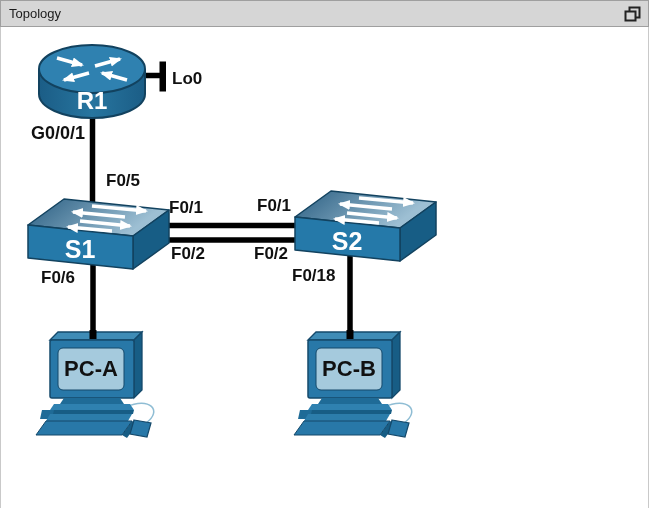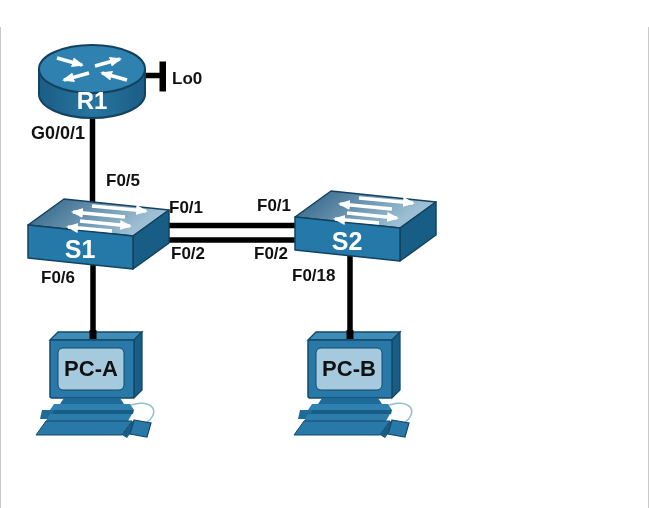--- a/index.html
+++ b/index.html
@@ -27,20 +27,29 @@
   .if-label{fill:#111111;font-size:17px;}
   .if-label-lg{fill:#111111;font-size:18px;}
   .dev-label{fill:#ffffff;}
   .pc-label{fill:#111111;font-size:22px;}
 </style>
 </head>
 <body>
 
 <div class="window">
 
+  <div class="titlebar">
+    <span class="titlebar-text">Topology</span>
+    <button class="restore-btn">
+      <svg width="17" height="16" viewBox="0 0 17 16">
+        <rect x="5.5" y="1.5" width="10" height="10" fill="none" stroke="#232323" stroke-width="2"></rect>
+        <rect x="1.5" y="5.5" width="10" height="9" fill="#d6d6d6" stroke="#232323" stroke-width="2"></rect>
+      </svg>
+    </button>
+  </div>
 
   <div class="canvas-wrap">
   <svg width="649" height="481" viewBox="0 27 649 481">
     <defs>
       <marker id="ah" markerUnits="userSpaceOnUse" markerWidth="14" markerHeight="12" refX="10" refY="5" orient="auto">
         <polygon points="0,0 12,5 0,10" fill="#ffffff"></polygon>
       </marker>
       <linearGradient id="swTop" gradientUnits="userSpaceOnUse" x1="60" y1="195" x2="105" y2="252">
         <stop offset="0" stop-color="#3e6f90"></stop>
         <stop offset="1" stop-color="#9dbfd3"></stop>

